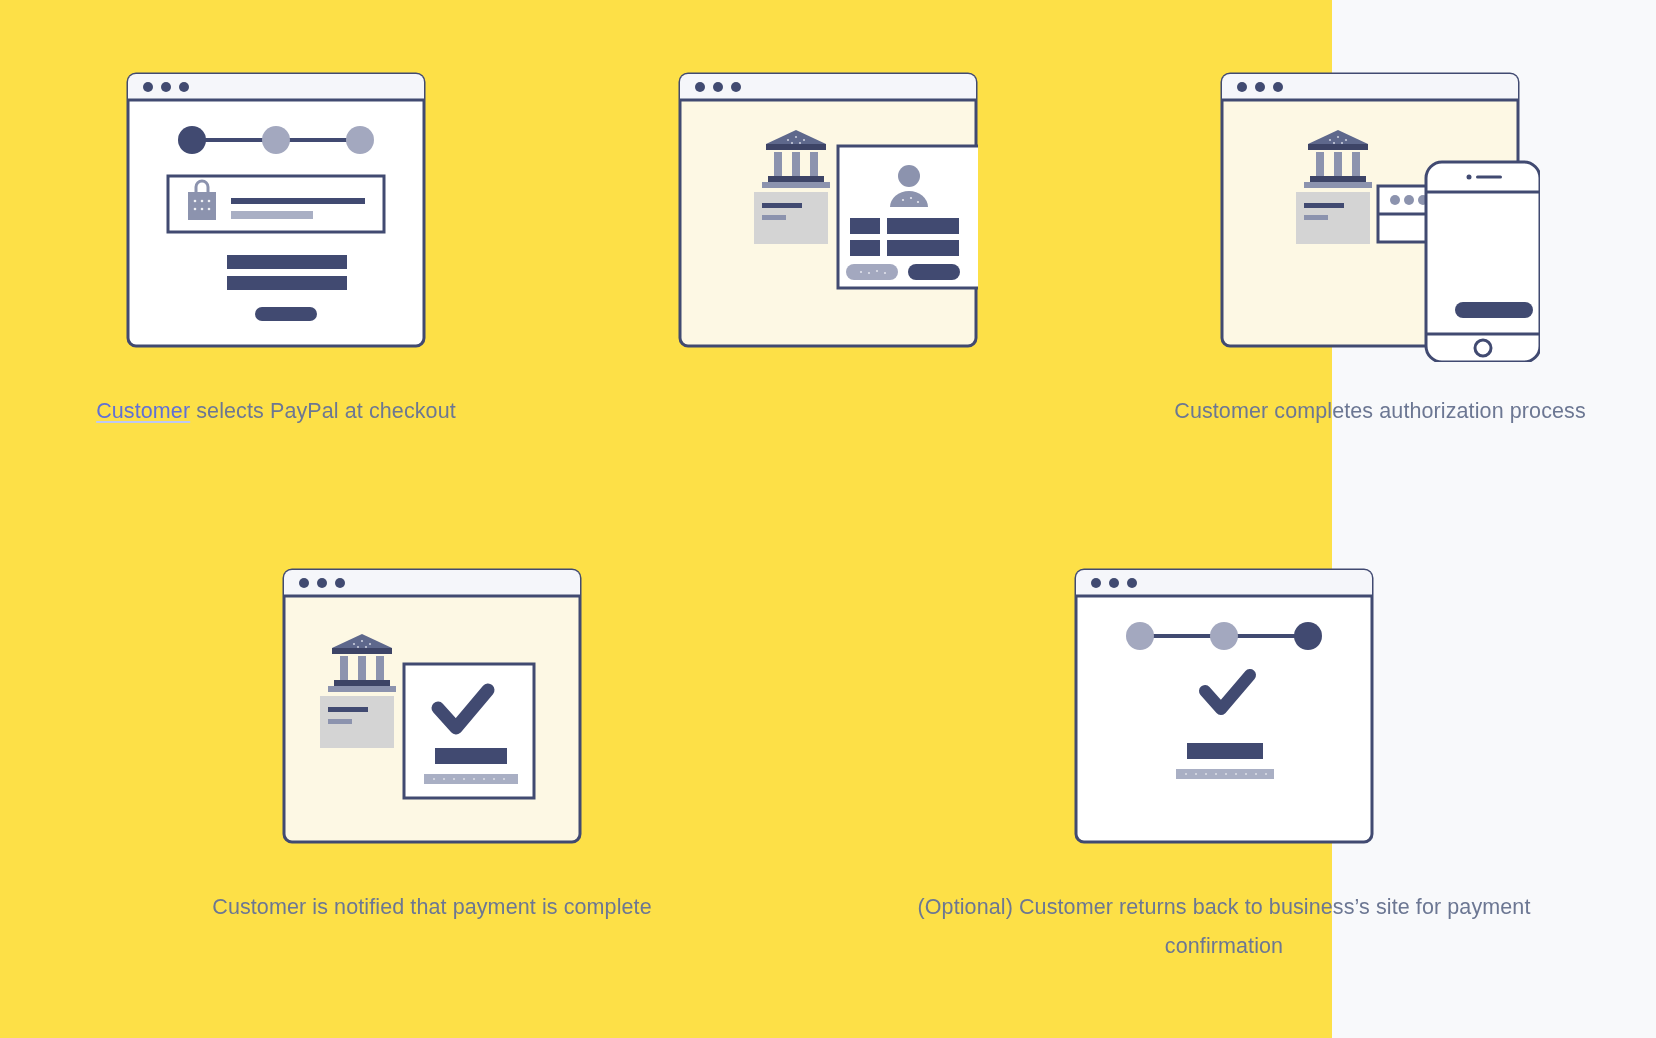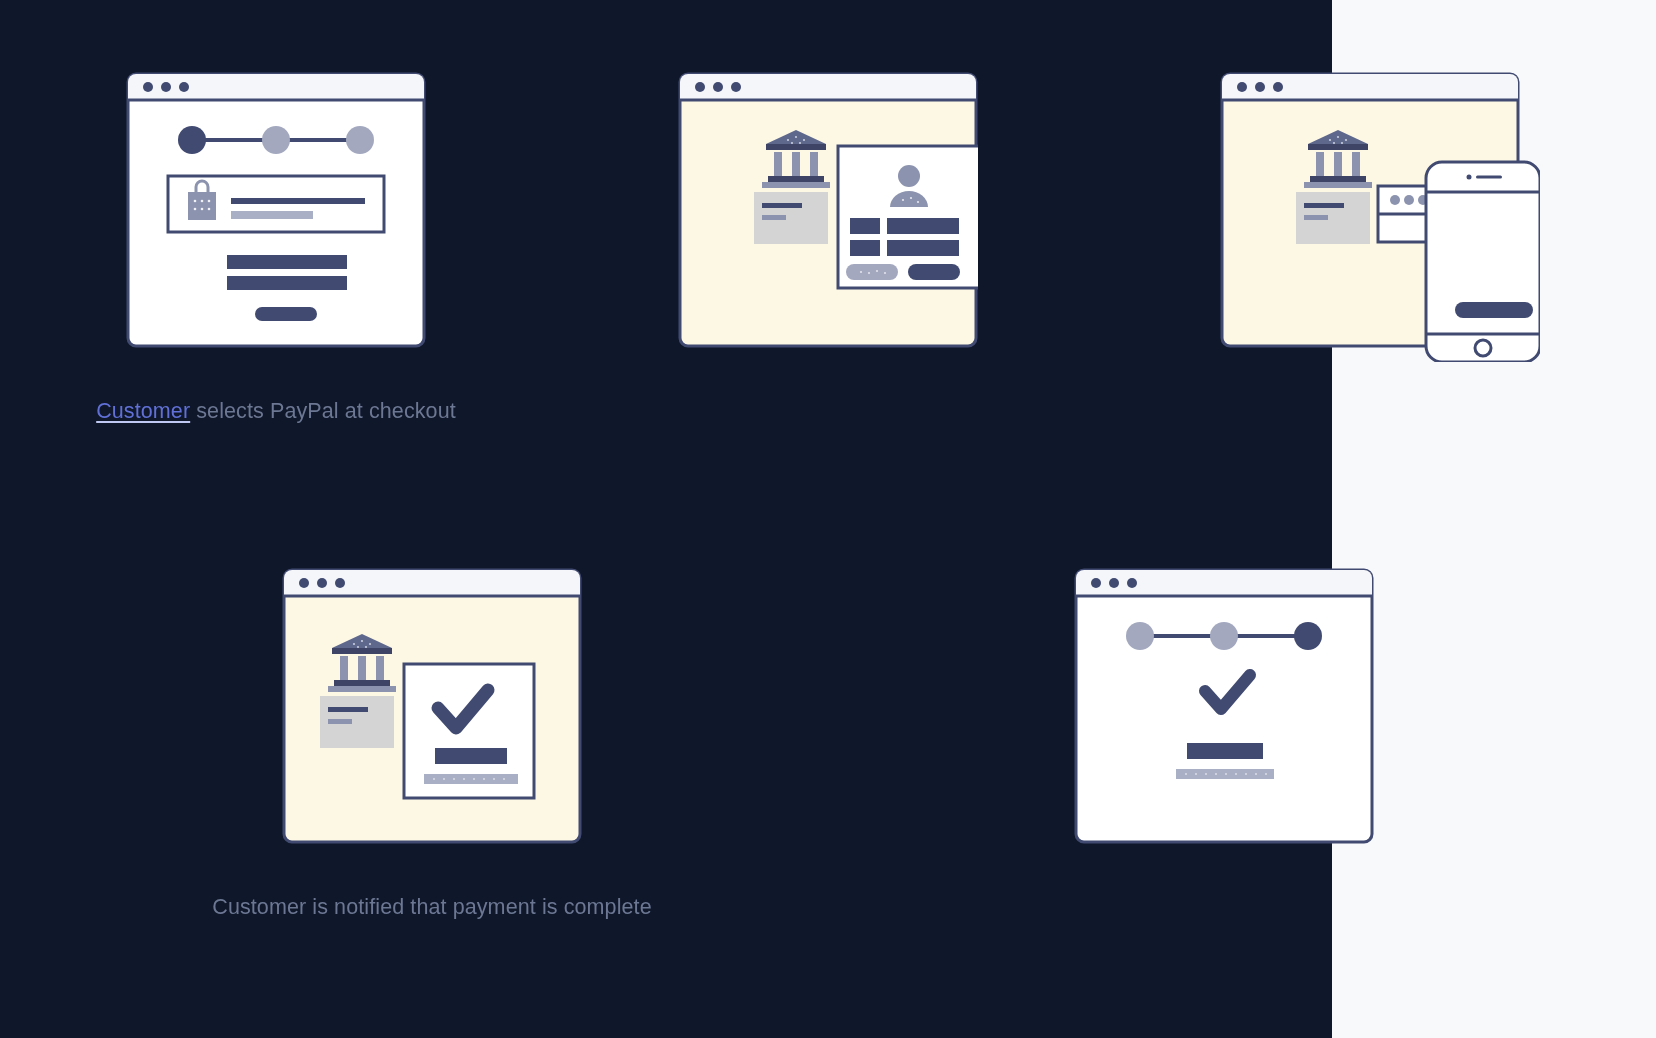--- a/index.html
+++ b/index.html
@@ -11,21 +11,21 @@
     height: 1038px;
     background: #F8F9FB;
     font-family: "Liberation Sans", sans-serif;
     overflow: hidden;
   }
 
   .page {
     position: relative;
     width: 1332px;
     height: 1038px;
-    background: #0f172a;
+    background: #fde047;
   }
 
   
   .row {
     display: flex;
     width: 100%;
   }
   .row-top {
     position: absolute;
     top: 62px;
@@ -219,20 +219,21 @@
             <rect x="206" y="100" width="114" height="200" rx="16" fill="#FFFFFF" stroke="#414a71" stroke-width="3"></rect>
             <line x1="206" y1="130" x2="320" y2="130" stroke="#414a71" stroke-width="3"></line>
             <circle cx="249" cy="115" r="2.5" fill="#414a71"></circle>
             <rect x="256" y="113.5" width="26" height="3" rx="1.5" fill="#414a71"></rect>
             <line x1="206" y1="272" x2="320" y2="272" stroke="#414a71" stroke-width="3"></line>
             <rect x="235" y="240" width="78" height="16" rx="8" fill="#414a71"></rect>
             <circle cx="263" cy="286" r="8" fill="none" stroke="#414a71" stroke-width="3"></circle>
           </g>
         </svg>
       </div>
+      <div class="caption">Customer completes authorization process</div>
     </div>
   </div>
 
   <div class="row row-bottom">
 
     <div class="cell" style="flex:0 0 36px;"></div>
 
     <div class="cell">
       <div class="art">
         <svg width="300" height="290" viewBox="0 0 300 290">
@@ -307,18 +308,19 @@
               <circle cx="132" cy="216" r="1"></circle>
             <circle cx="142" cy="216" r="1"></circle>
               <circle cx="152" cy="216" r="1"></circle>
               <circle cx="162" cy="216" r="1"></circle>
             <circle cx="172" cy="216" r="1"></circle>
               <circle cx="182" cy="216" r="1"></circle>
               <circle cx="192" cy="216" r="1"></circle>
           </g>
         </svg>
       </div>
+      <div class="caption">(Optional) Customer returns back to business’s site for payment confirmation</div>
     </div>
 
     <div class="cell" style="flex:0 0 36px;"></div>
   </div>
 
 </div>
 
 </body></html>

